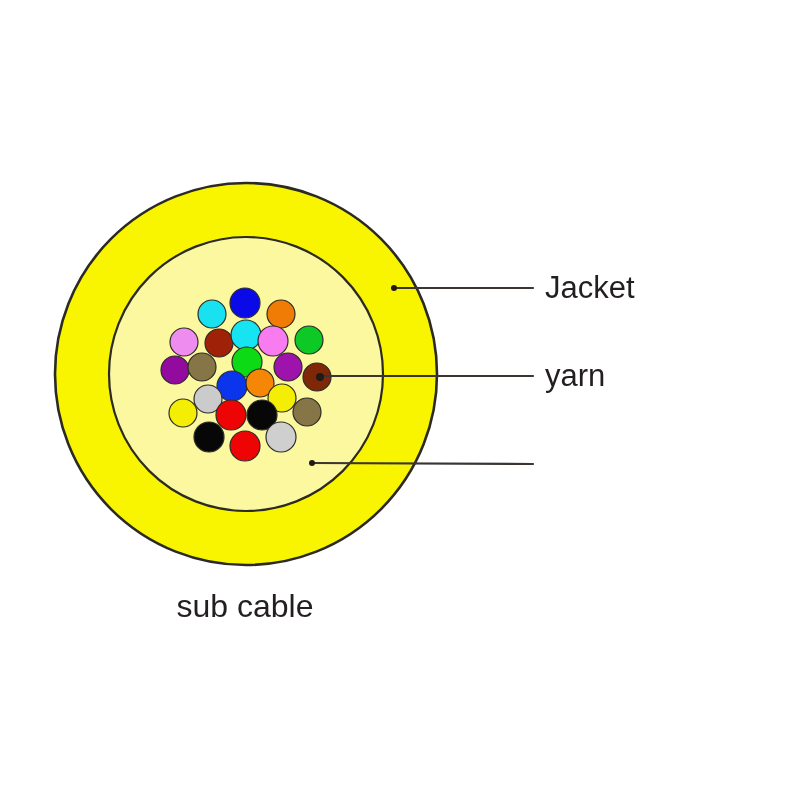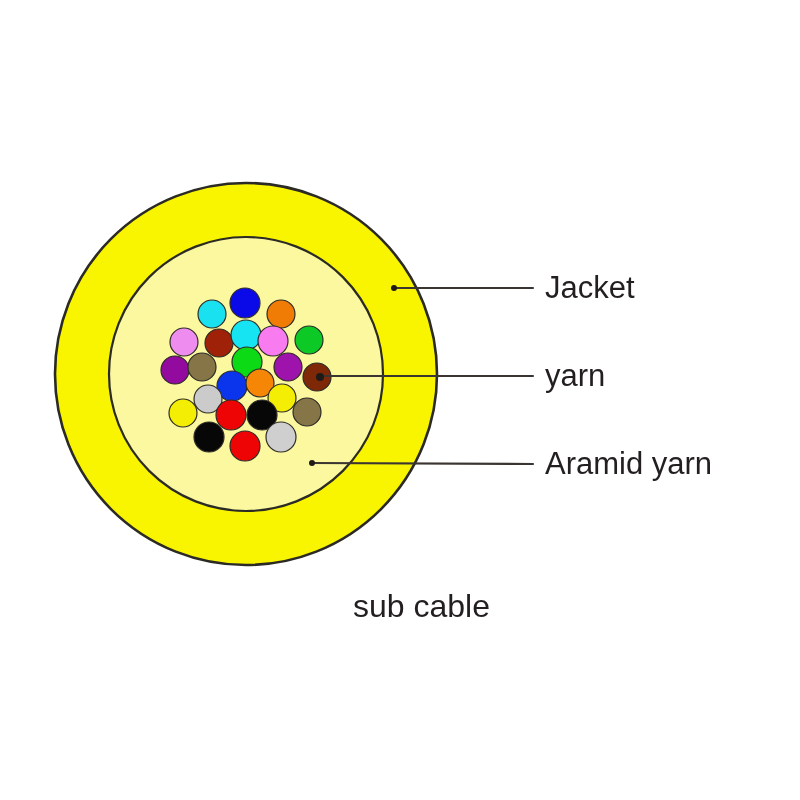--- a/index.html
+++ b/index.html
@@ -31,21 +31,21 @@
     white-space: nowrap;
   }
   .label-jacket  { left: 545px; top: 269px; }
   .label-fiber   { left: 545px; top: 357px; }
   .label-aramid  { left: 545px; top: 445px; }
   .caption {
     position: absolute;
     left: 0;
     top: 587px;
     width: 490px;
-    text-align: right;
+    text-align: center;
     font-size: 32px;
     line-height: 38px;
     color: #231f20;
     white-space: nowrap;
   }
 </style>
 </head>
 <body>
 
 <div class="canvas">
@@ -81,16 +81,15 @@
       <line x1="320" y1="376" x2="533" y2="376" stroke="#3a3531" stroke-width="2.2" stroke-linecap="round"></line>
       <circle cx="320" cy="377" r="4" fill="#1d1a17"></circle>
       <line x1="311" y1="463" x2="533" y2="464" stroke="#3a3531" stroke-width="2.2" stroke-linecap="round"></line>
       <circle cx="312" cy="463" r="3" fill="#1d1a17"></circle>
     </svg>
 
   <div class="label label-jacket">Jacket</div>
 
   <div class="label label-fiber">yarn</div>
 
-  <div class="label label-aramid">Aramid yarn</div>
 
   <div class="caption">sub cable</div>
 </div>
 
 </body></html>

